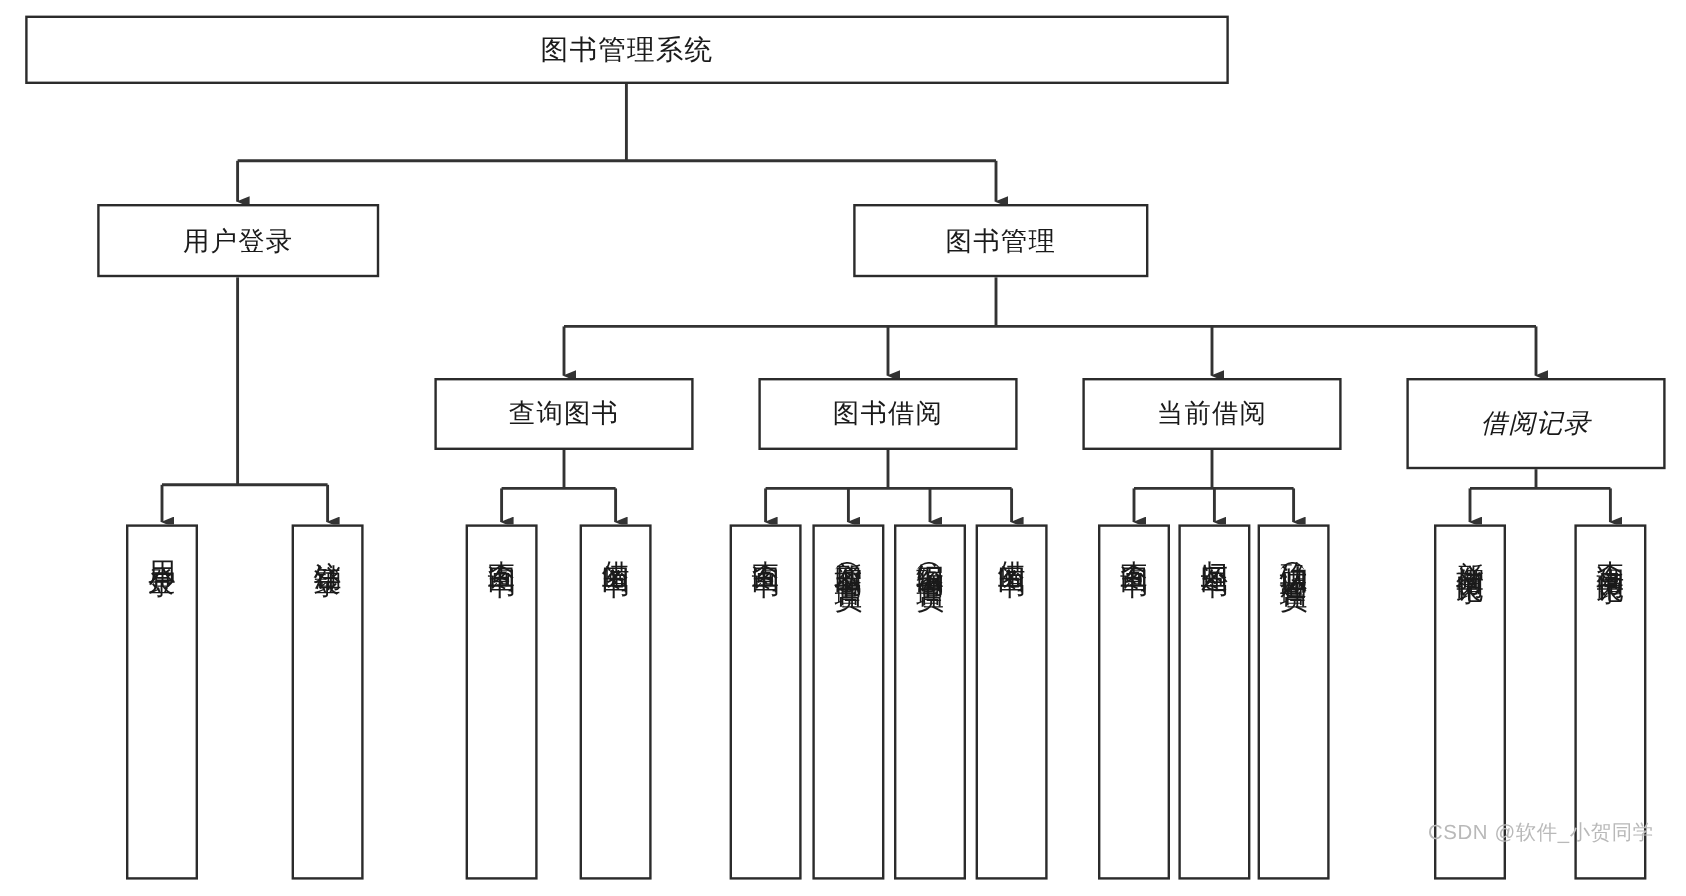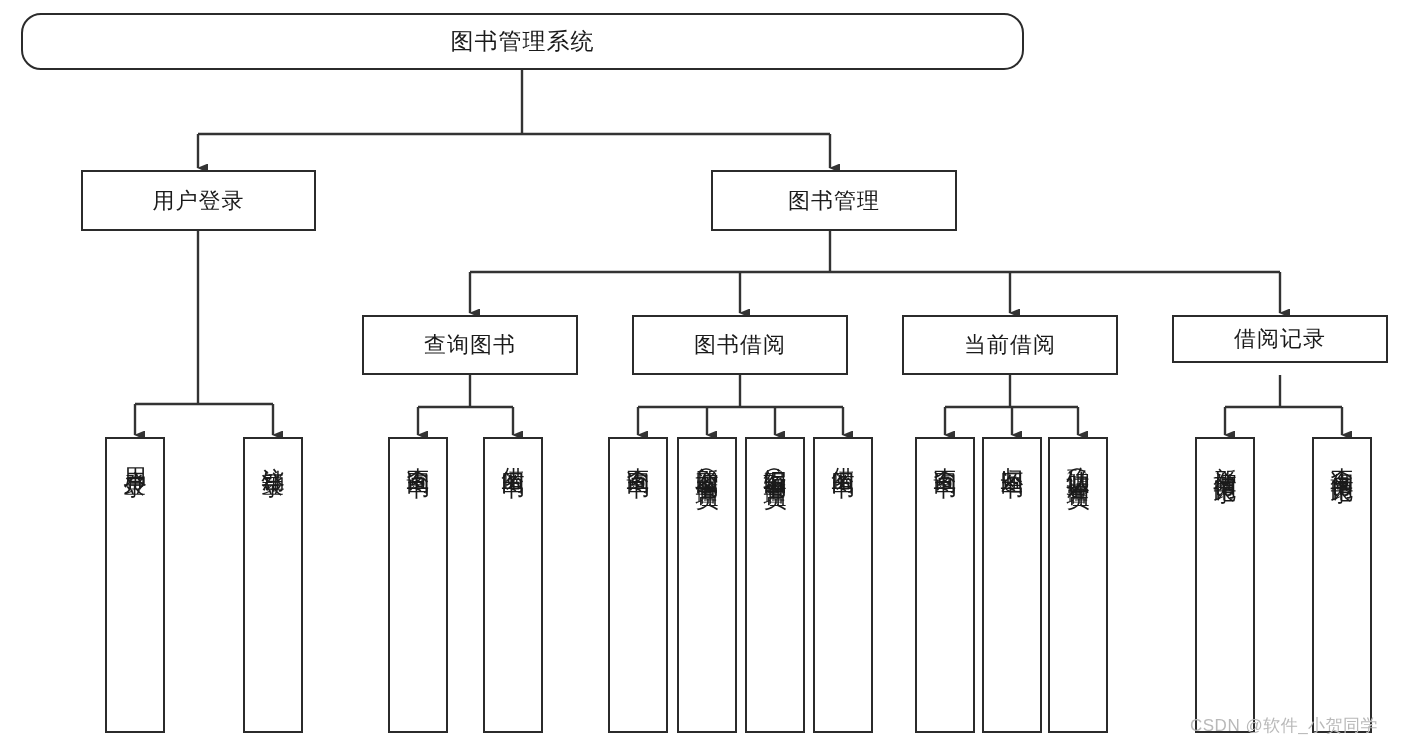--- a/index.html
+++ b/index.html
@@ -60,21 +60,21 @@
     text-orientation: upright;
     font-size: 23px;
     letter-spacing: 3px;
     line-height: 1;
     white-space: nowrap;
     text-align: start;
   }
   #watermark {
     position: absolute;
     left: 1190px;
-    top: 714px;
+    top: 682px;
     font-size: 17px;
     color: #b9b9b9;
     white-space: nowrap;
     letter-spacing: 0.5px;
   }
 </style>
 </head>
 <body>
 
 <div id="diagram-canvas">
@@ -137,41 +137,41 @@
     </g>
 
     <g stroke="#333333" stroke-width="2.4" fill="none">
       <path d="M1280,375 L1280,407"></path>
       <path d="M1225,407 L1342,407"></path>
       <path d="M1225,407 L1225,435" marker-end="url(#arrowhead)"></path>
       <path d="M1342,407 L1342,435" marker-end="url(#arrowhead)"></path>
     </g>
   </svg>
 
-  <div class="node horiz root" style="left:21px; top:13px; width:1003px; height:57px;border-radius:20px;">
+  <div class="node horiz root" style="left:21px; top:13px; width:1003px; height:57px;">
     <span class="node-label">图书管理系统</span>
   </div>
 
   <div class="node horiz" style="left:81px; top:170px; width:235px; height:61px;">
     <span class="node-label">用户登录</span>
   </div>
   <div class="node horiz" style="left:711px; top:170px; width:246px; height:61px;">
     <span class="node-label">图书管理</span>
   </div>
 
   <div class="node horiz" style="left:362px; top:315px; width:216px; height:60px;">
     <span class="node-label">查询图书</span>
   </div>
   <div class="node horiz" style="left:902px; top:315px; width:216px; height:60px;">
     <span class="node-label">当前借阅</span>
   </div>
   <div class="node horiz" style="left:632px; top:315px; width:216px; height:60px;">
     <span class="node-label">图书借阅</span>
   </div>
-  <div class="node horiz" style="left:1172px; top:315px; width:216px; height:48px;">
+  <div class="node horiz" style="left:1172px; top:315px; width:216px; height:76px;font-style:italic;">
     <span class="node-label">借阅记录</span>
   </div>
 
   <div class="node vert" style="left:105px; top:437px; width:60px; height:296px;">
     <span class="node-label">用户登录</span>
   </div>
   <div class="node vert" style="left:243px; top:437px; width:60px; height:296px;">
     <span class="node-label">注销登录</span>
   </div>
   <div class="node vert" style="left:388px; top:437px; width:60px; height:296px;">

